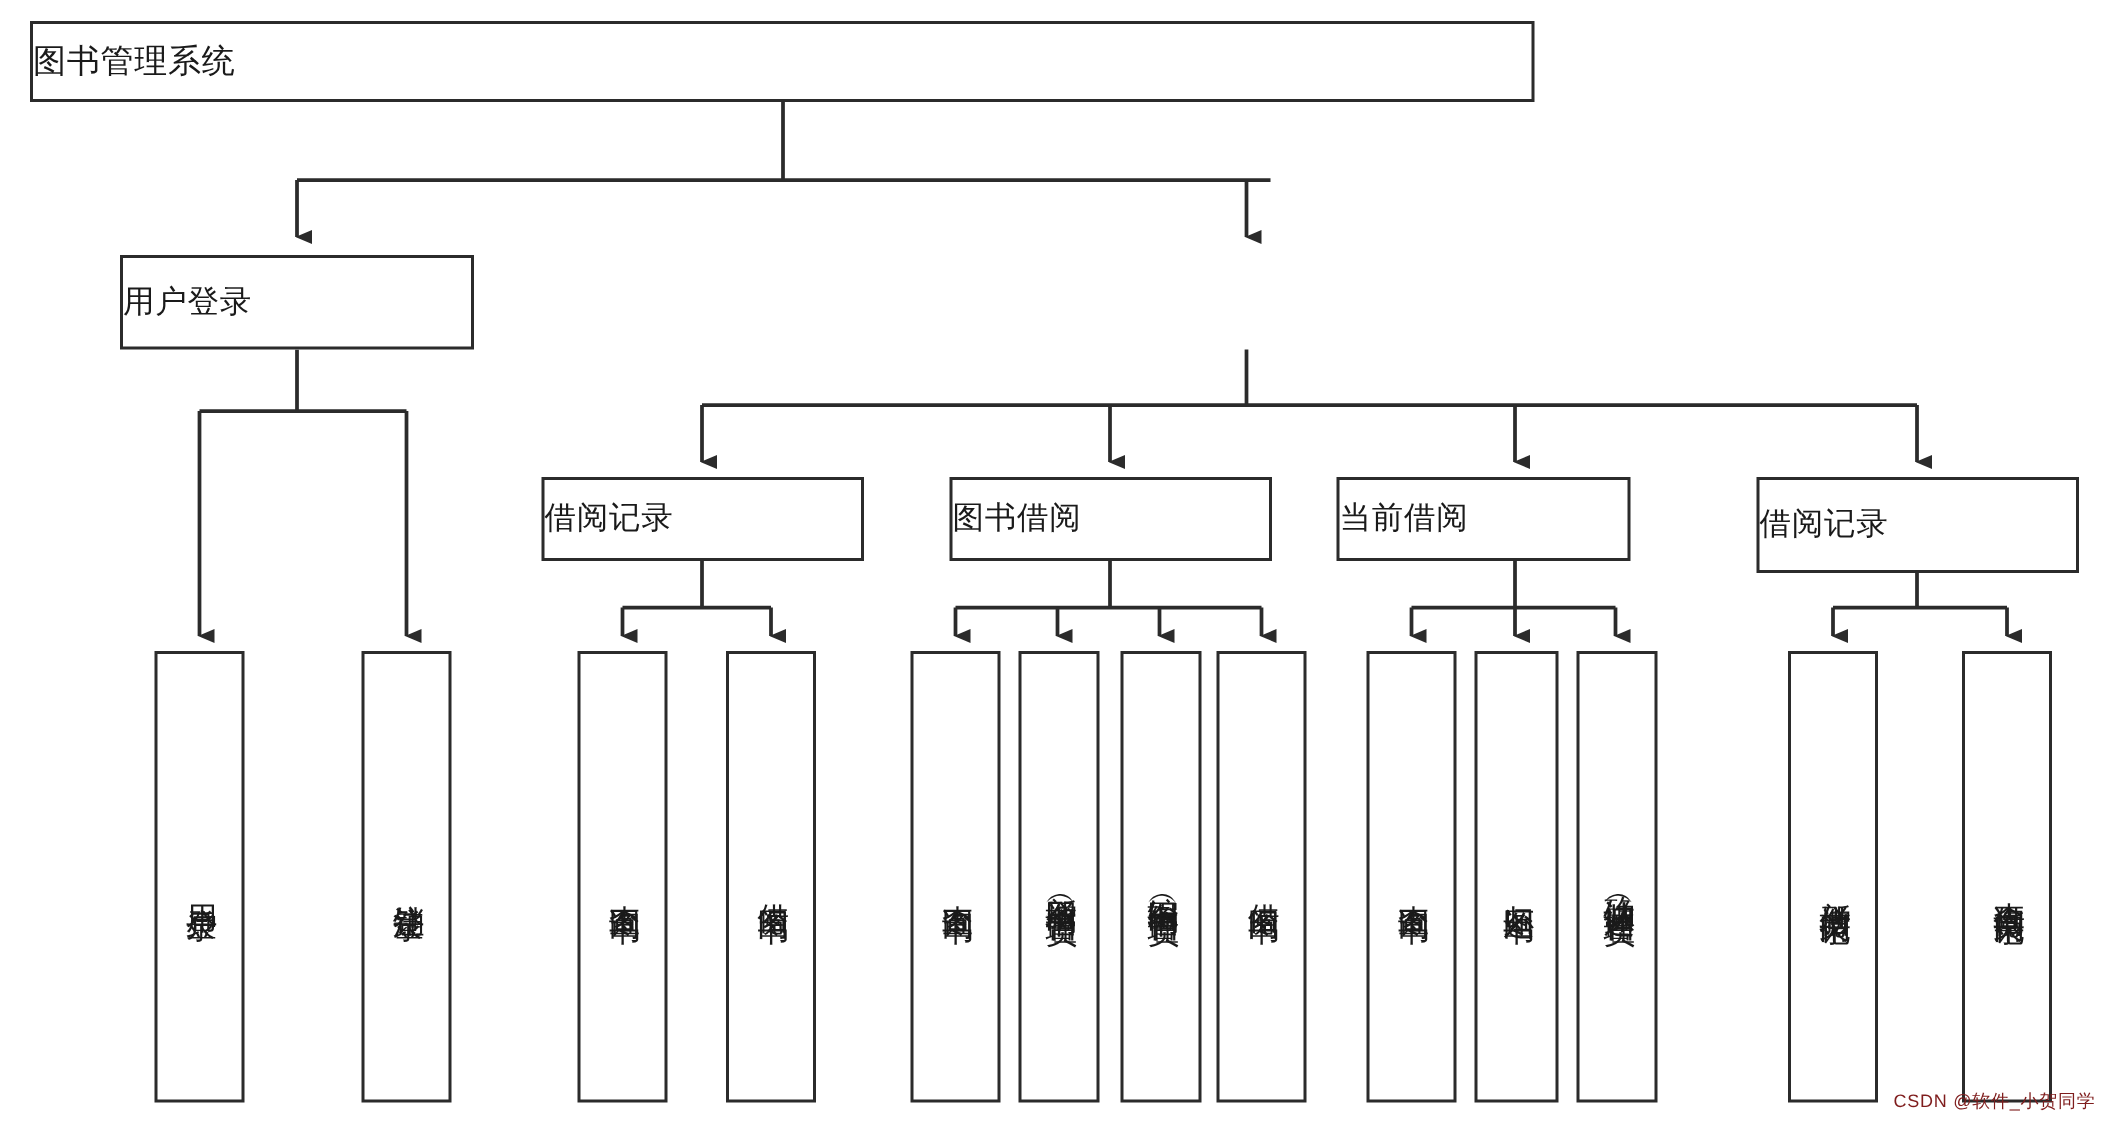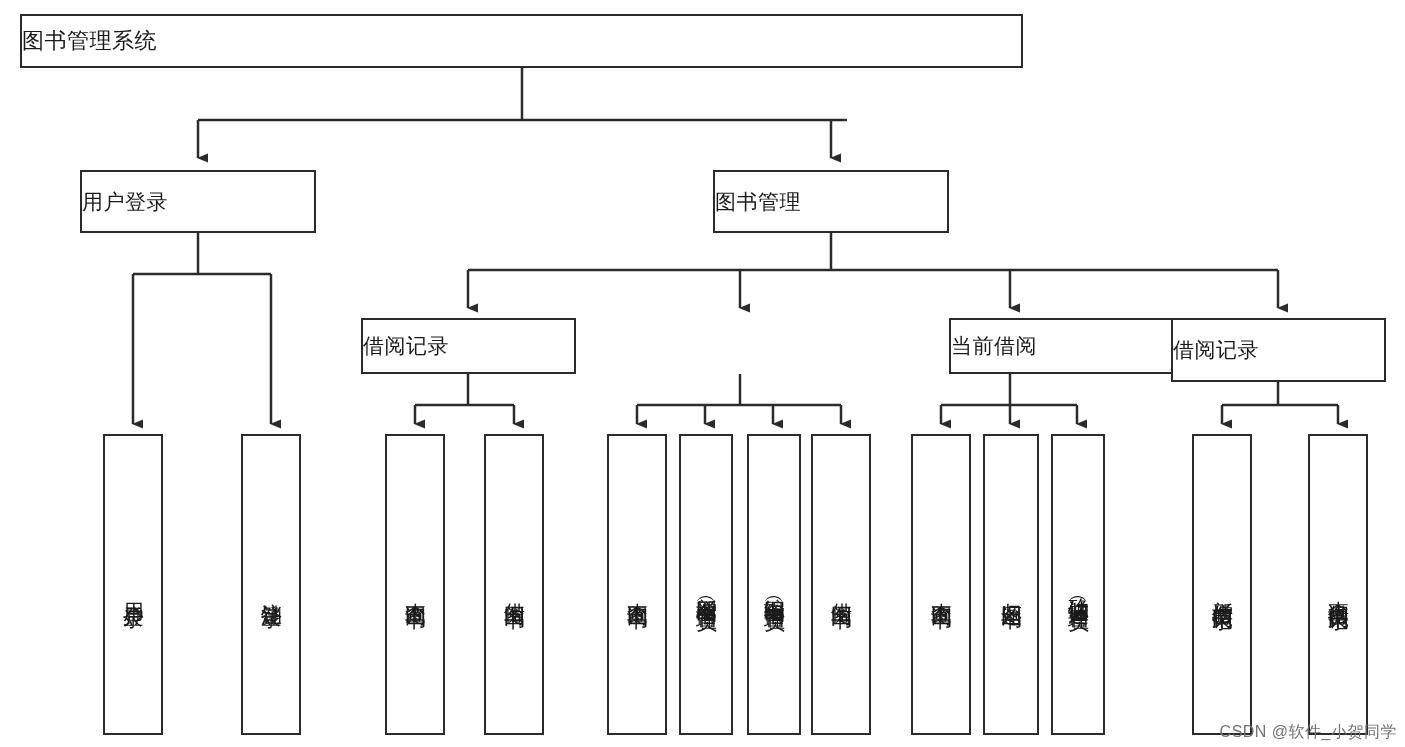--- a/index.html
+++ b/index.html
@@ -62,22 +62,22 @@
     text-orientation: upright;
     font-size: 21px;
     line-height: 1.28;
     letter-spacing: 2px;
     text-align: left;
   }
   .watermark {
     position: absolute;
     right: 8px;
     bottom: 4px;
-    font-size: 16px;
-    color: #737373;
+    font-size: 12px;
+    color: #7f1d1d;
     z-index: 5;
     white-space: nowrap;
     letter-spacing: 0.5px;
   }
 </style>
 </head>
 <body>
 
 <div id="canvas">
 
@@ -133,30 +133,30 @@
   </svg>
 
   <div class="node root horizontal" style="left:20px; top:14px; width:1003px; height:54px;">
     <span class="node-label">图书管理系统</span>
   </div>
 
   <div class="node horizontal" style="left:80px; top:170px; width:236px; height:63px;">
     <span class="node-label">用户登录</span>
   </div>
 
-  <div class="node horizontal" style="left:713px; top:170px; width:236px; height:63px;">
-    <span class="node-label">图书管理</span>
-  </div>
 
   <div class="node horizontal" style="left:361px; top:318px; width:215px; height:56px;">
     <span class="node-label">借阅记录</span>
   </div>
 
-
-  <div class="node horizontal" style="left:949px; top:318px; width:246px; height:56px;">
+  <div class="node horizontal" style="left:633px; top:318px; width:215px; height:56px;">
+    <span class="node-label">图书借阅</span>
+  </div>
+
+  <div class="node horizontal" style="left:891px; top:318px; width:196px; height:56px;">
     <span class="node-label">当前借阅</span>
   </div>
 
   <div class="node horizontal" style="left:1171px; top:318px; width:215px; height:64px;">
     <span class="node-label">借阅记录</span>
   </div>
 
   <div class="node vertical" style="left:103px; top:434px; width:60px; height:301px;">
     <span class="node-label">用户登录</span>
   </div>

